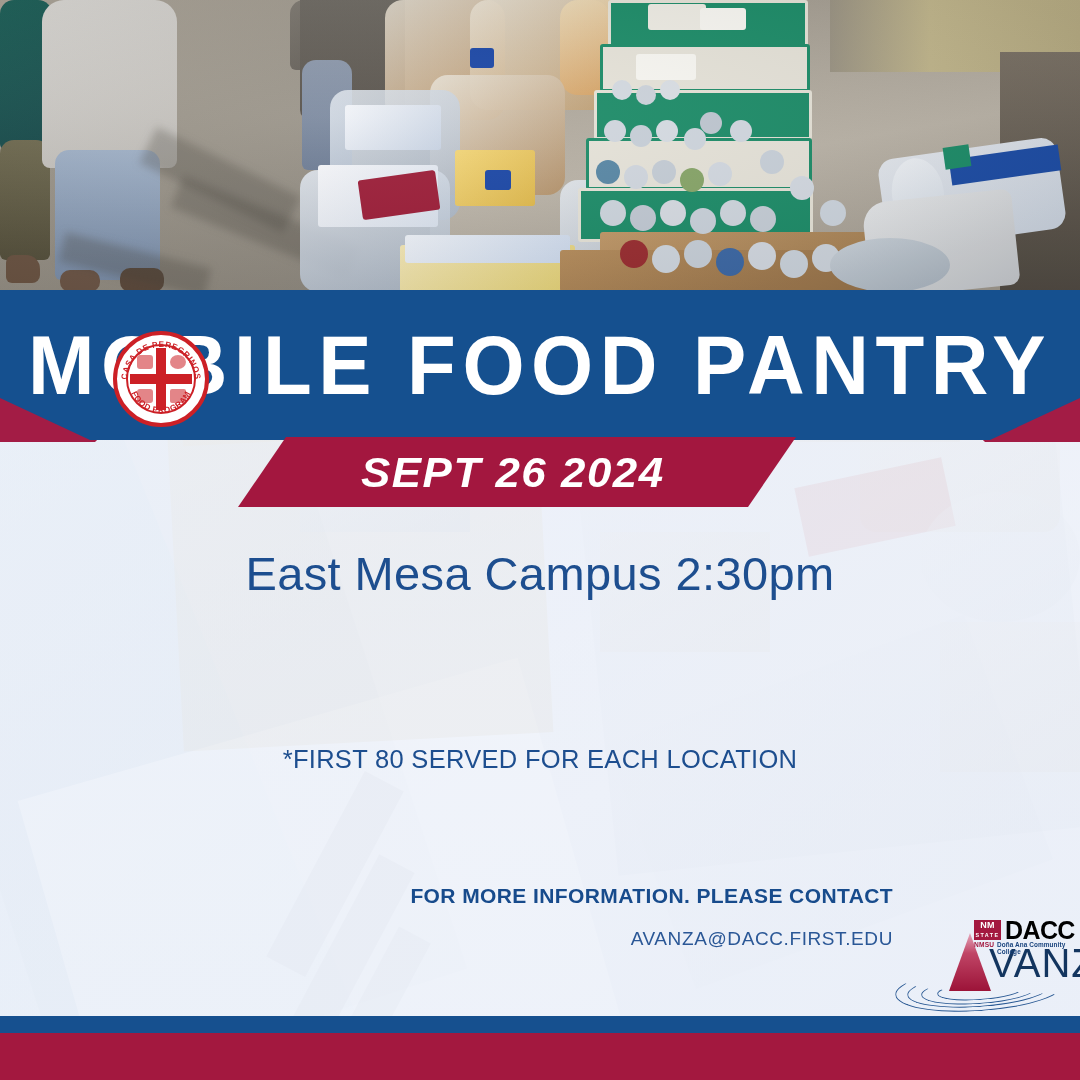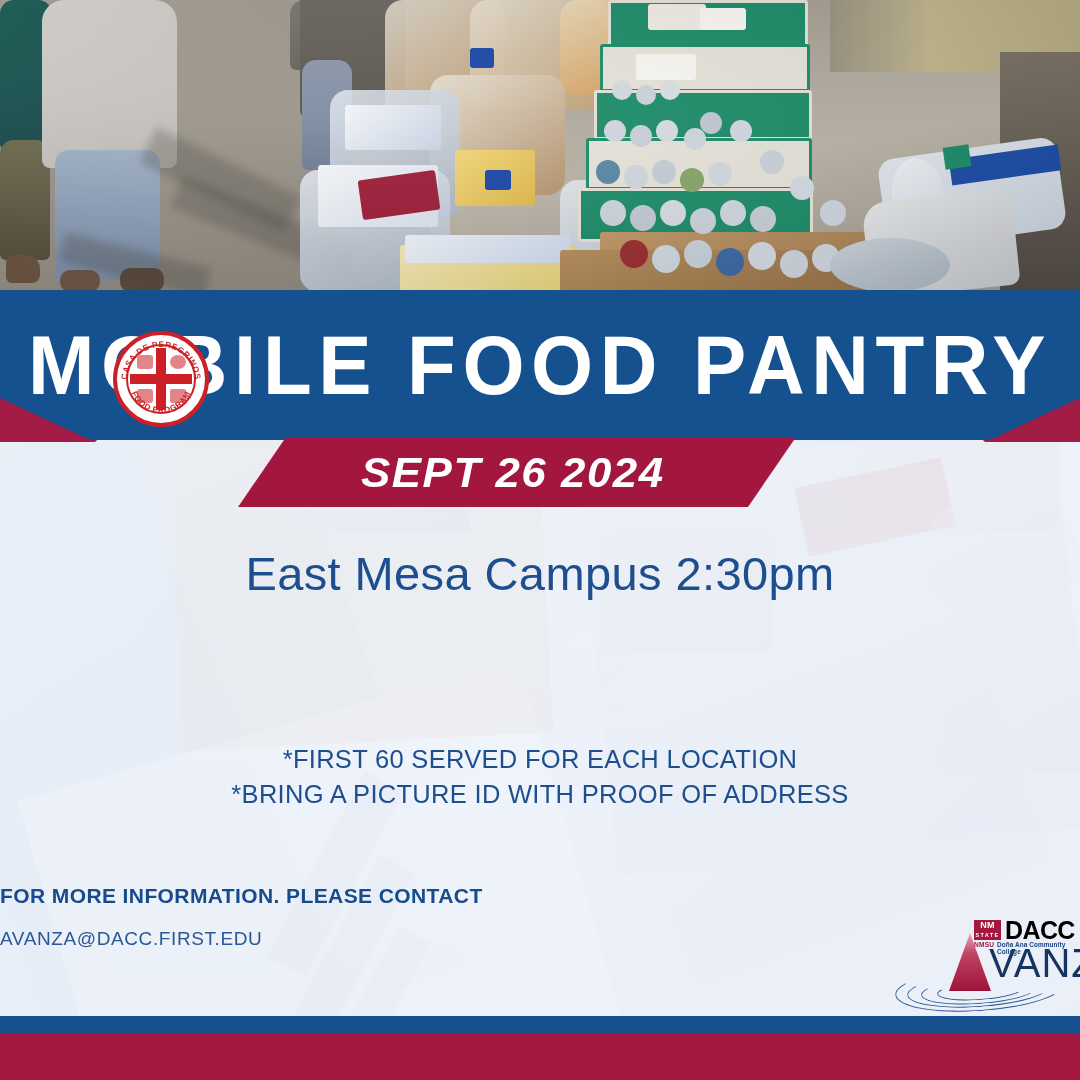--- a/index.html
+++ b/index.html
@@ -70,21 +70,21 @@
 
   
   .campus-wrap{position:absolute;left:0;top:545px;width:1080px;text-align:center;}
   .campus-line{color:#1d4e8f;font-size:47px;font-weight:normal;letter-spacing:.4px;line-height:1.22;
     font-family:"Liberation Sans",sans-serif;}
 
   .notes-wrap{position:absolute;left:0;top:742px;width:1080px;text-align:center;}
   .note-line{color:#1d4e8f;font-size:25.5px;letter-spacing:.3px;line-height:1.36;
     font-family:"Liberation Sans",sans-serif;}
 
-  .contact-wrap{position:absolute;left:0;top:884px;width:893px;text-align:left;}
+  .contact-wrap{position:absolute;left:0;top:884px;width:893px;text-align:right;}
   .contact-head{color:#174b8c;font-size:21px;font-weight:bold;letter-spacing:.4px;
     font-family:"Liberation Sans",sans-serif;}
   .contact-mail{color:#2a5796;font-size:19px;letter-spacing:.6px;margin-top:20px;
     font-family:"Liberation Sans",sans-serif;}
 
   
   .avanza{position:absolute;left:893px;top:915px;width:180px;height:102px;}
   .av-nm{position:absolute;left:81px;top:5px;width:27px;height:20px;background:#a3183f;
     color:#fff;font-size:9px;font-weight:bold;line-height:9px;text-align:center;padding-top:1px;
     box-sizing:border-box;letter-spacing:.2px;font-family:"Liberation Sans",sans-serif;}
@@ -264,22 +264,21 @@
 
   <div class="date-banner">
     <span class="date-text">SEPT  26 2024</span>
   </div>
 
   <div class="campus-wrap">
     <div class="campus-line">East Mesa Campus 2:30pm</div>
   </div>
 
   <div class="notes-wrap">
-    <div class="note-line">*FIRST 60 SERVED FOR EACH LOCATION</div>
-    <div class="note-line">*BRING A PICTURE ID WITH PROOF OF ADDRESS</div>
+    <div class="note-line">*FIRST 80 SERVED FOR EACH LOCATION</div>
   </div>
 
   <div class="contact-wrap">
     <div class="contact-head">FOR MORE INFORMATION. PLEASE CONTACT</div>
     <div class="contact-mail">AVANZA@DACC.FIRST.EDU</div>
   </div>
 
   <div class="avanza">
     <div class="av-ripple" style="left:2px;top:52px;width:168px;height:42px;transform:rotate(-4deg);"></div>
     <div class="av-ripple" style="left:14px;top:58px;width:142px;height:32px;transform:rotate(-4deg);"></div>

